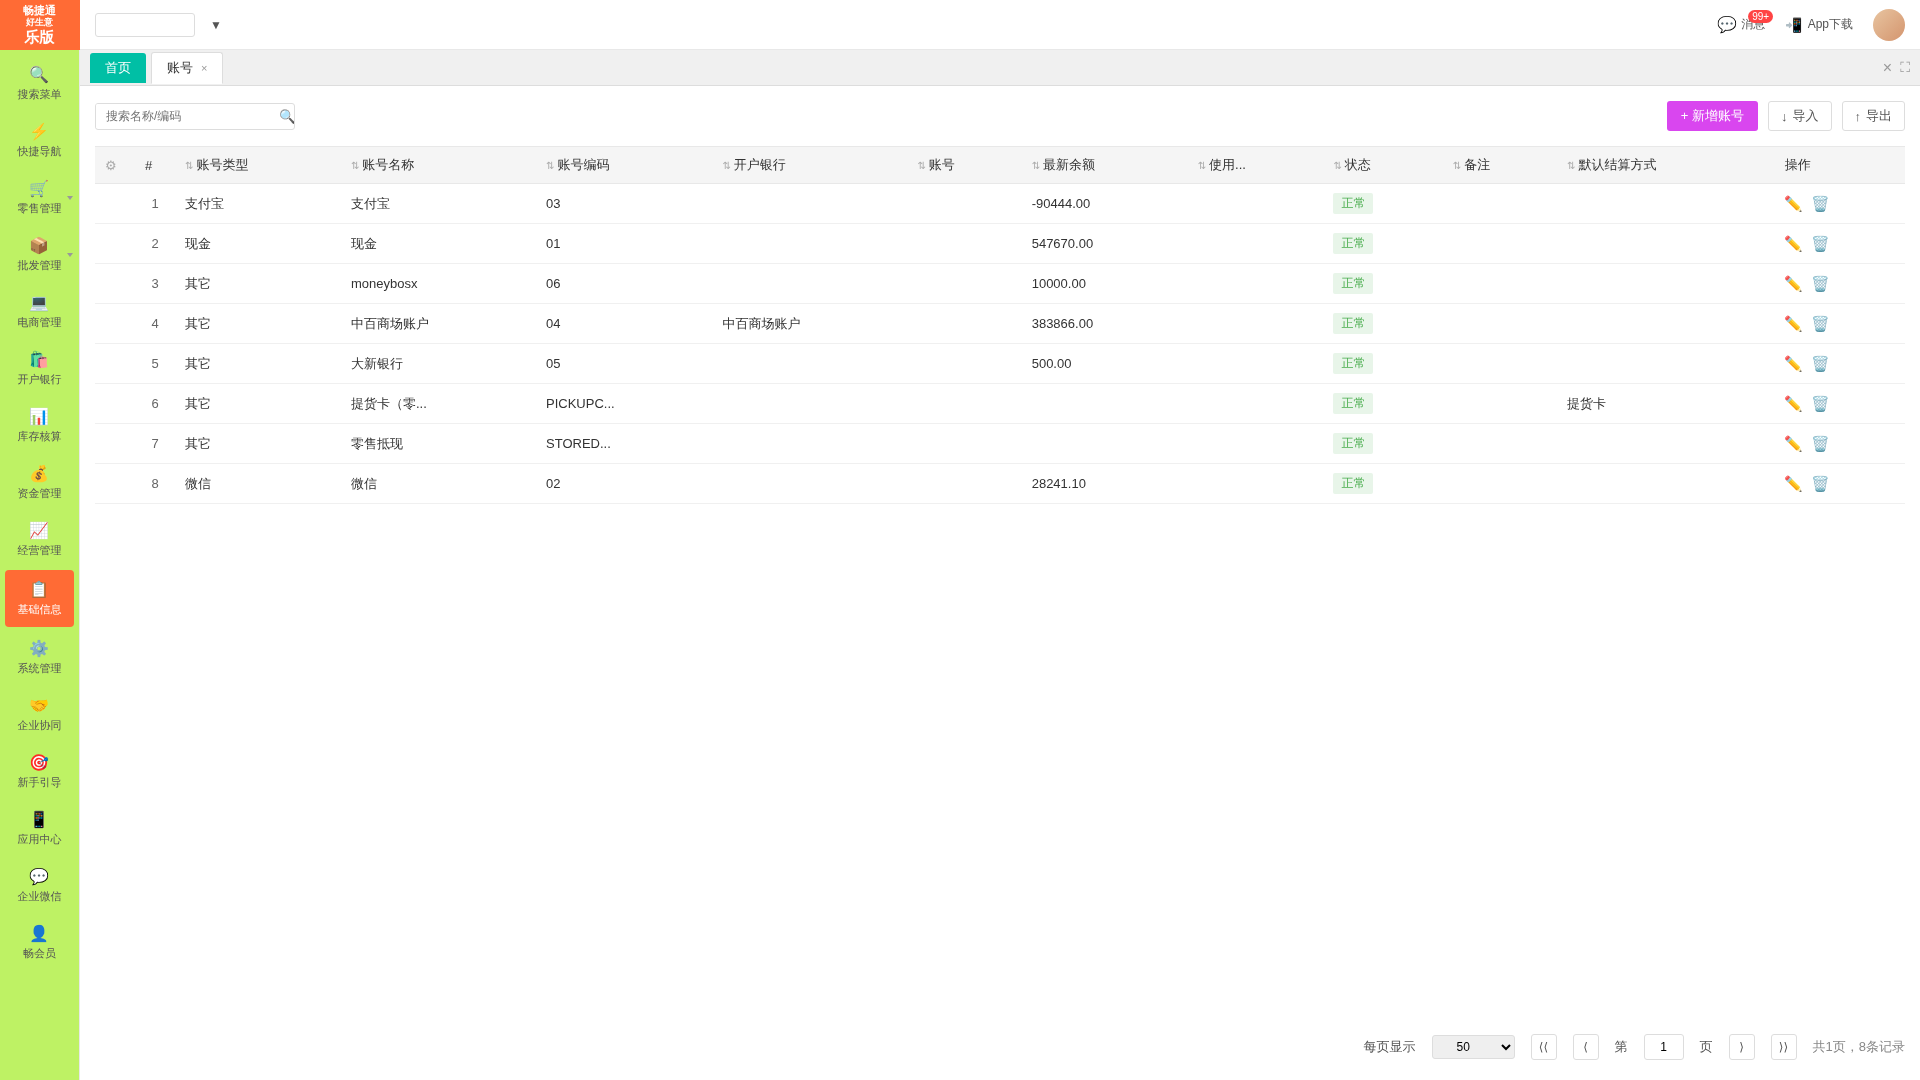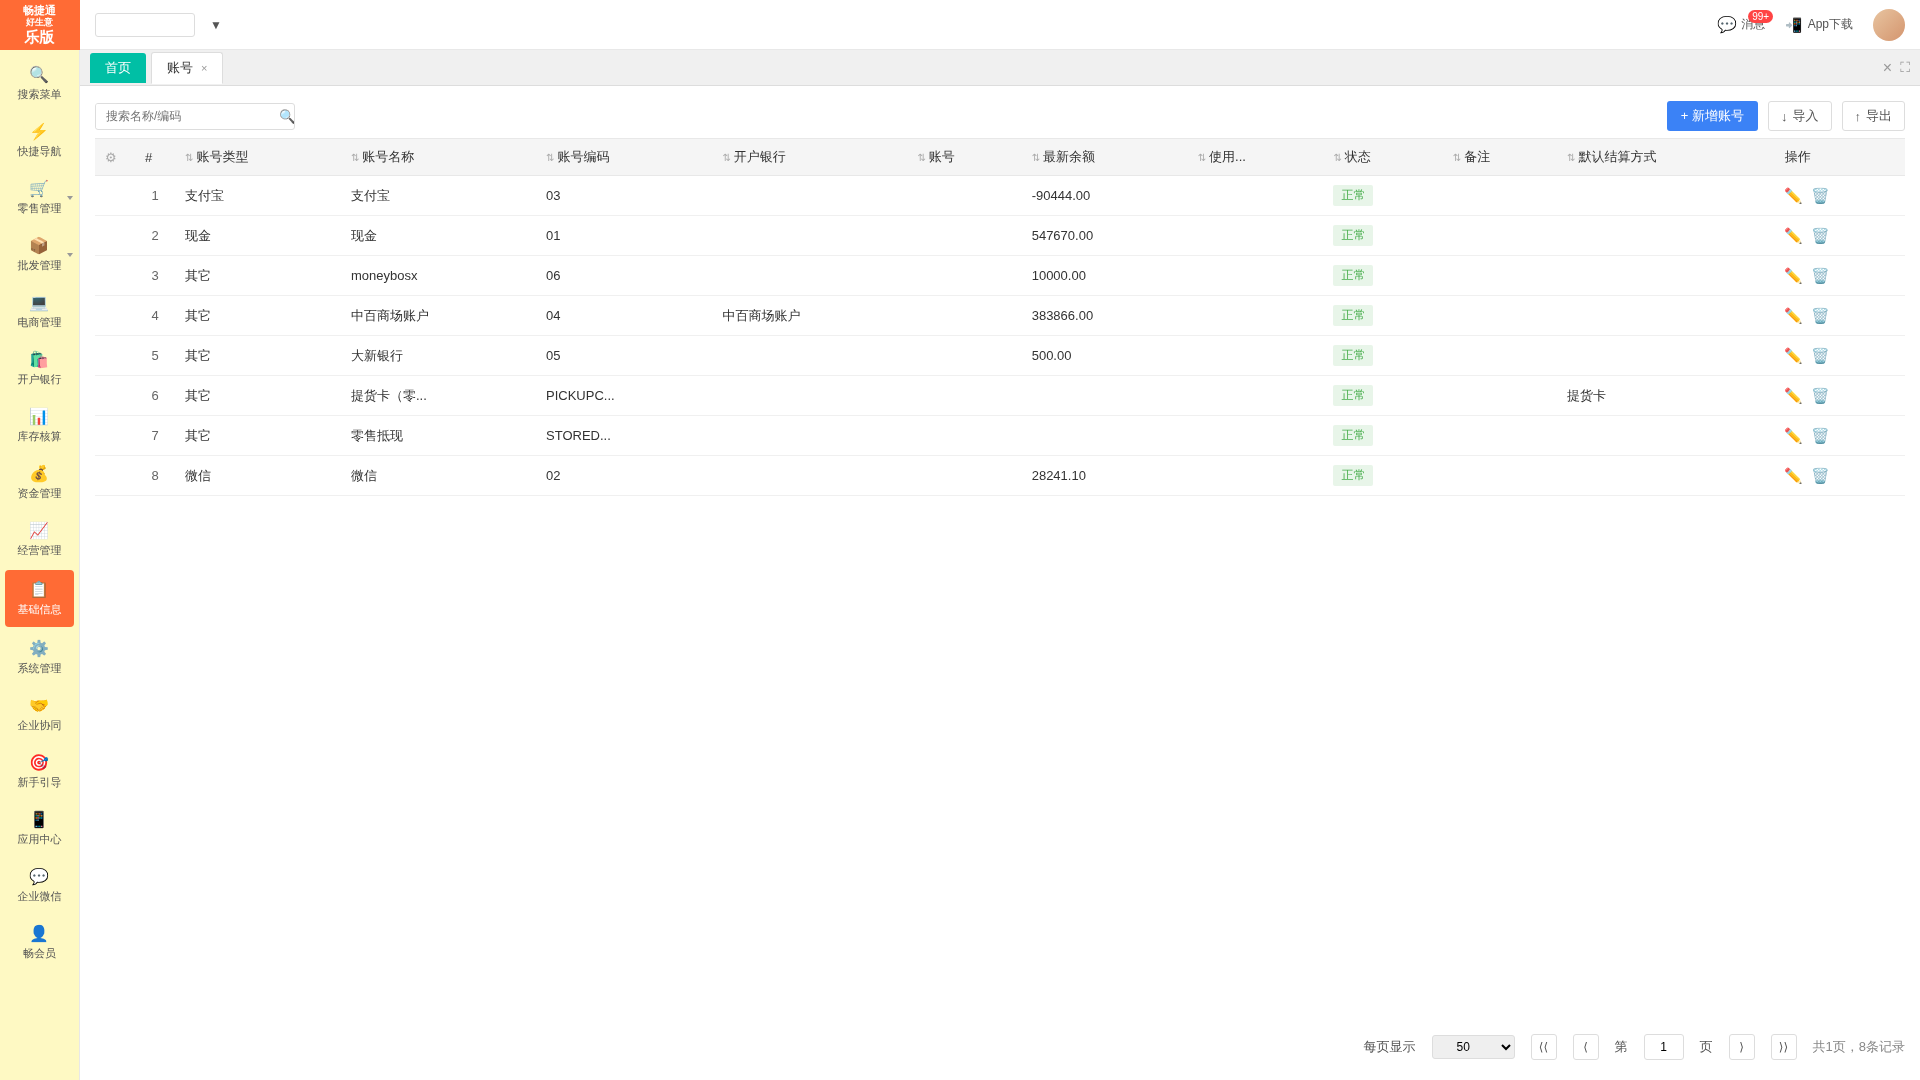--- a/index.html
+++ b/index.html
@@ -1,21 +1,21 @@
 <!DOCTYPE html>
 <html><head>
   <meta charset="utf-8">
   <style>
     * { box-sizing: border-box; margin: 0; padding: 0; }
     body { font-family: 'Microsoft YaHei', Arial, sans-serif; font-size: 13px; background: #f5f5f5; display: flex; height: 1080px; width: 1920px; overflow: hidden; }
 
     
     .sidebar {
       width: 80px;
-      background: #fef9c3;
+      background: #bef264;
       display: flex;
       flex-direction: column;
       align-items: center;
       border-right: 1px solid #e8e8e8;
       flex-shrink: 0;
     }
     .sidebar-logo {
       width: 80px;
       height: 50px;
       background: #ff6b35;
@@ -191,21 +191,21 @@
       display: flex;
       flex-direction: column;
       padding: 15px;
     }
 
     
     .page-toolbar {
       display: flex;
       align-items: center;
       justify-content: space-between;
-      margin-bottom: 7px;
+      margin-bottom: 15px;
     }
     .search-input-wrap {
       display: flex;
       align-items: center;
       border: 1px solid #ddd;
       border-radius: 3px;
       overflow: hidden;
       width: 200px;
     }
     .search-input-wrap input {
@@ -221,21 +221,21 @@
       padding: 5px 8px;
       cursor: pointer;
       color: #aaa;
     }
     .toolbar-right {
       display: flex;
       gap: 10px;
       align-items: center;
     }
     .btn-primary {
-      background: #3b82f6;
+      background: #d946ef;
       color: #fff;
       border: none;
       border-radius: 3px;
       padding: 6px 14px;
       cursor: pointer;
       font-size: 13px;
     }
     .btn-default {
       background: #fff;
       color: #555;

